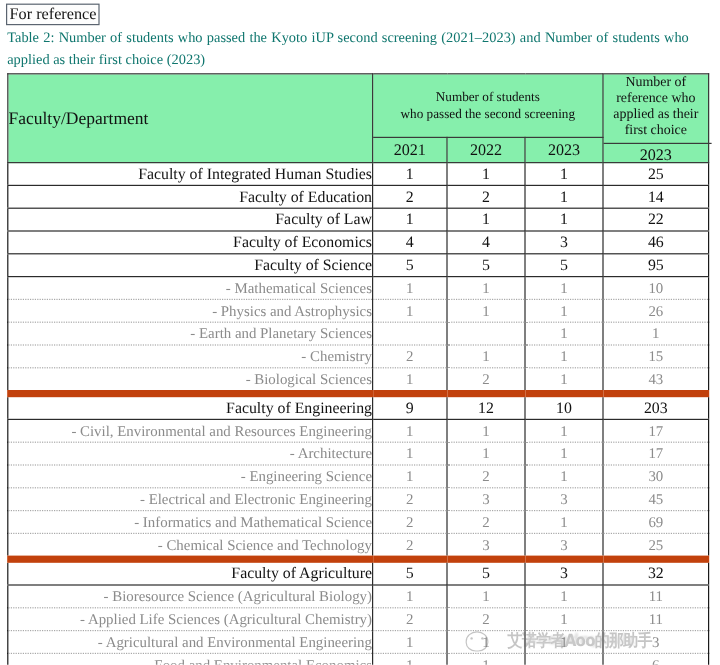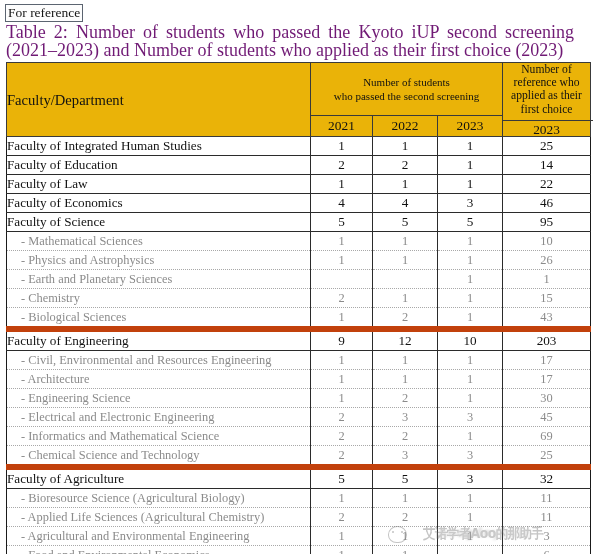--- a/index.html
+++ b/index.html
@@ -32,23 +32,23 @@
     font-size: 13.5px;
     line-height: 15px;
     margin-left: 2px;
     color: #151515;
     background: #fdfdfd;
   }
 
   
   .caption {
     margin: 2px 2px 3px 3px;
-    font-size: 18px;
+    font-size: 12px;
     line-height: 17.5px;
-    color: #701a75;
+    color: #0f766e;
     text-align: justify;
     max-width: 584px;
   }
 
   
   table.stats {
     border-collapse: collapse;
     width: 584px;
     margin-left: 3px;
     table-layout: fixed;
@@ -59,21 +59,21 @@
     vertical-align: middle;
   }
 
   
   table.stats {
     border: 1.4px solid #1a1a1a;
   }
 
   
   th.hd {
-    background: #eab308;
+    background: #86efac;
     color: #111111;
     font-weight: normal;
     text-align: center;
     border: 1px solid #3a3a3a;
     line-height: 14px;
     font-size: 13px;
   }
   th.hd-faculty {
     text-align: left;
     padding-left: 9px;
@@ -106,21 +106,21 @@
     border-bottom: 1px dotted #a8a8a8;
     color: #8b8b8b;
     height: 18px;
     font-size: 12.4px;
   }
   tr.dept-last > td {
     border-bottom: 6px solid #c2410c;
   }
 
   td.name {
-    text-align: left;
+    text-align: right;
     padding-left: 8px;
     border-right: 1.2px solid #2b2b2b;
     white-space: nowrap;
     overflow: hidden;
   }
   tr.dept td.name { padding-left: 14px; }
 
   td.num {
     text-align: center;
     border-right: 1px solid #2b2b2b;

